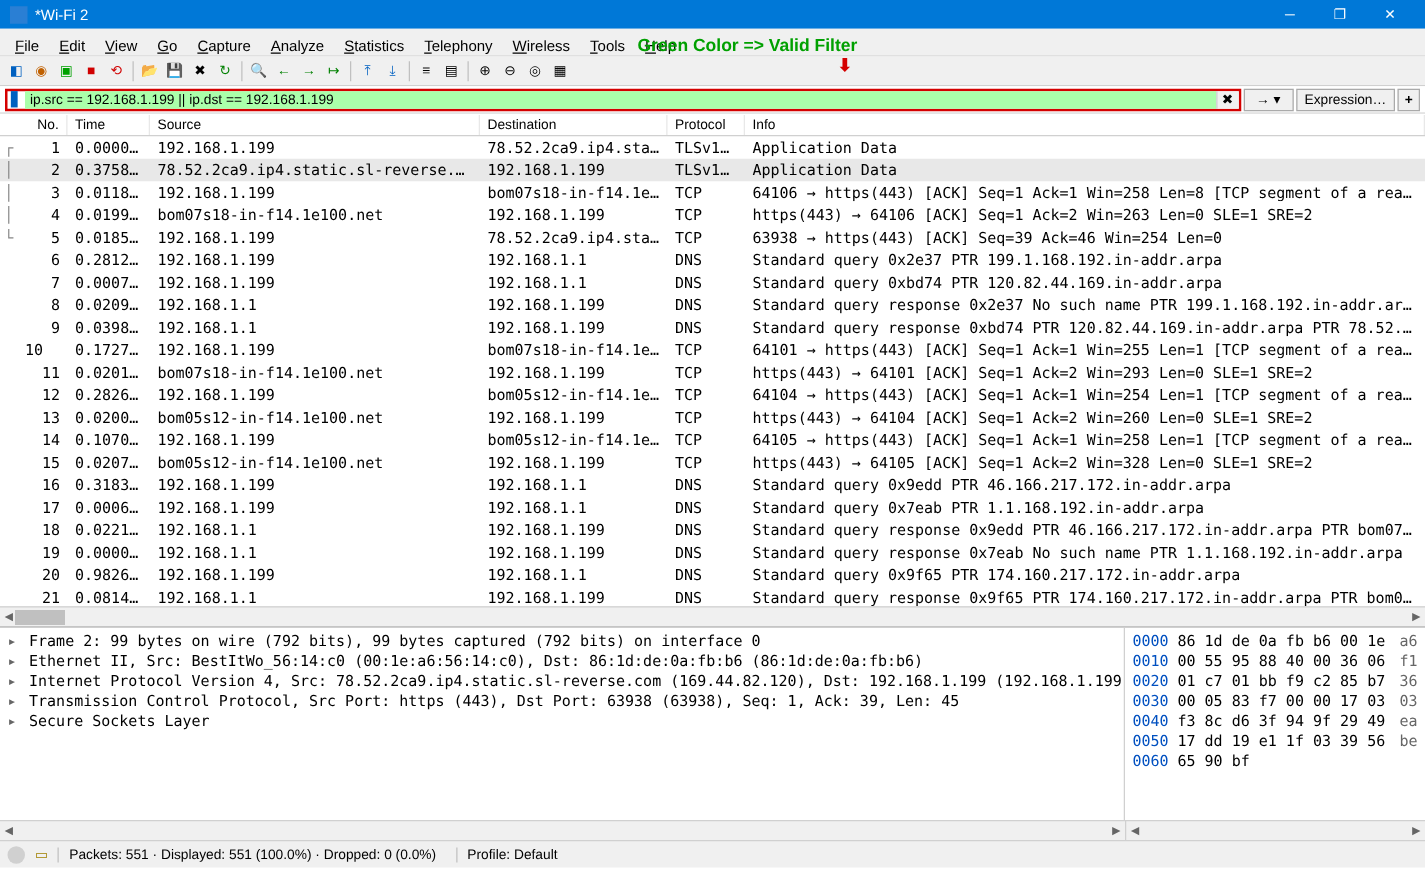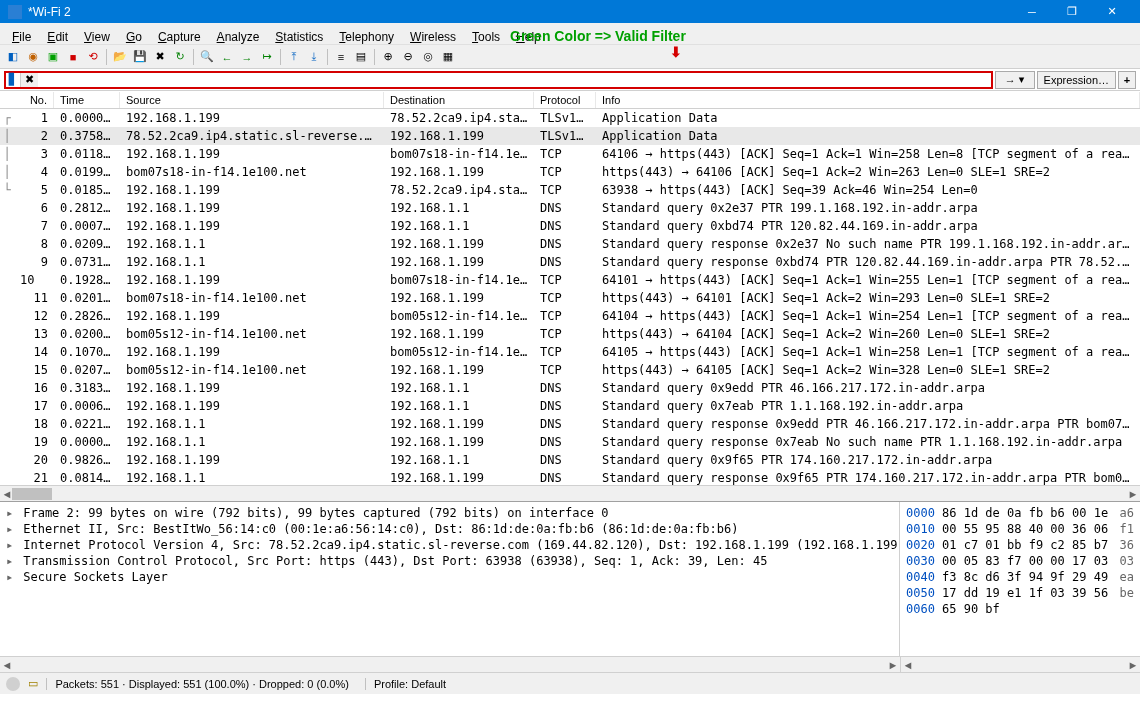--- a/index.html
+++ b/index.html
@@ -100,20 +100,23 @@
   <span class="tb-sep"></span>
   <span class="tb-btn">⊕</span>
   <span class="tb-btn">⊖</span>
   <span class="tb-btn">◎</span>
   <span class="tb-btn">▦</span>
 </div>
 
 <div class="filterbar">
   <div class="filter-wrap">
     <span style="width:14px; display:flex; align-items:center; justify-content:center; color:#0060c0;">▋</span>
+    <div class="filter-input-wrap">
+      <input class="filter-input" value="ip.src == 192.168.1.199 || ip.dst == 192.168.1.199" style="">
+    </div>
     <div class="filter-clear">✖</div>
   </div>
   <div class="filter-apply">→ ▾</div>
   <div class="expr-btn">Expression…</div>
   <div class="add-btn">+</div>
 </div>
 
 <div class="headers">
   <div class="col col-no">No.</div>
   <div class="col col-time">Time</div>
@@ -192,30 +195,30 @@
       <span class="c" style="width:40px;text-align:right">8</span>
       <span class="c" style="width:66px">0.020917</span>
       <span class="c" style="width:264px">192.168.1.1</span>
       <span class="c" style="width:150px">192.168.1.199</span>
       <span class="c" style="width:62px">DNS</span>
       <span class="c" style="flex:1">Standard query response 0x2e37 No such name PTR 199.1.168.192.in-addr.arpa</span>
     </div>
     <div class="row">
       <span class="tree-ind"></span>
       <span class="c" style="width:40px;text-align:right">9</span>
-      <span class="c" style="width:66px">0.073199</span>
+      <span class="c" style="width:66px">0.039807</span>
       <span class="c" style="width:264px">192.168.1.1</span>
       <span class="c" style="width:150px">192.168.1.199</span>
       <span class="c" style="width:62px">DNS</span>
       <span class="c" style="flex:1">Standard query response 0xbd74 PTR 120.82.44.169.in-addr.arpa PTR 78.52.2c</span>
     </div>
     <div class="row">
       <span class="tree-ind"></span>
       <span class="c" style="width:40px;text-align:left">10</span>
-      <span class="c" style="width:66px">0.192863</span>
+      <span class="c" style="width:66px">0.172728</span>
       <span class="c" style="width:264px">192.168.1.199</span>
       <span class="c" style="width:150px">bom07s18-in-f14.1e…</span>
       <span class="c" style="width:62px">TCP</span>
       <span class="c" style="flex:1">64101 → https(443) [ACK] Seq=1 Ack=1 Win=255 Len=1 [TCP segment of a reass</span>
     </div>
     <div class="row">
       <span class="tree-ind"></span>
       <span class="c" style="width:40px;text-align:right">11</span>
       <span class="c" style="width:66px">0.020108</span>
       <span class="c" style="width:264px">bom07s18-in-f14.1e100.net</span>

